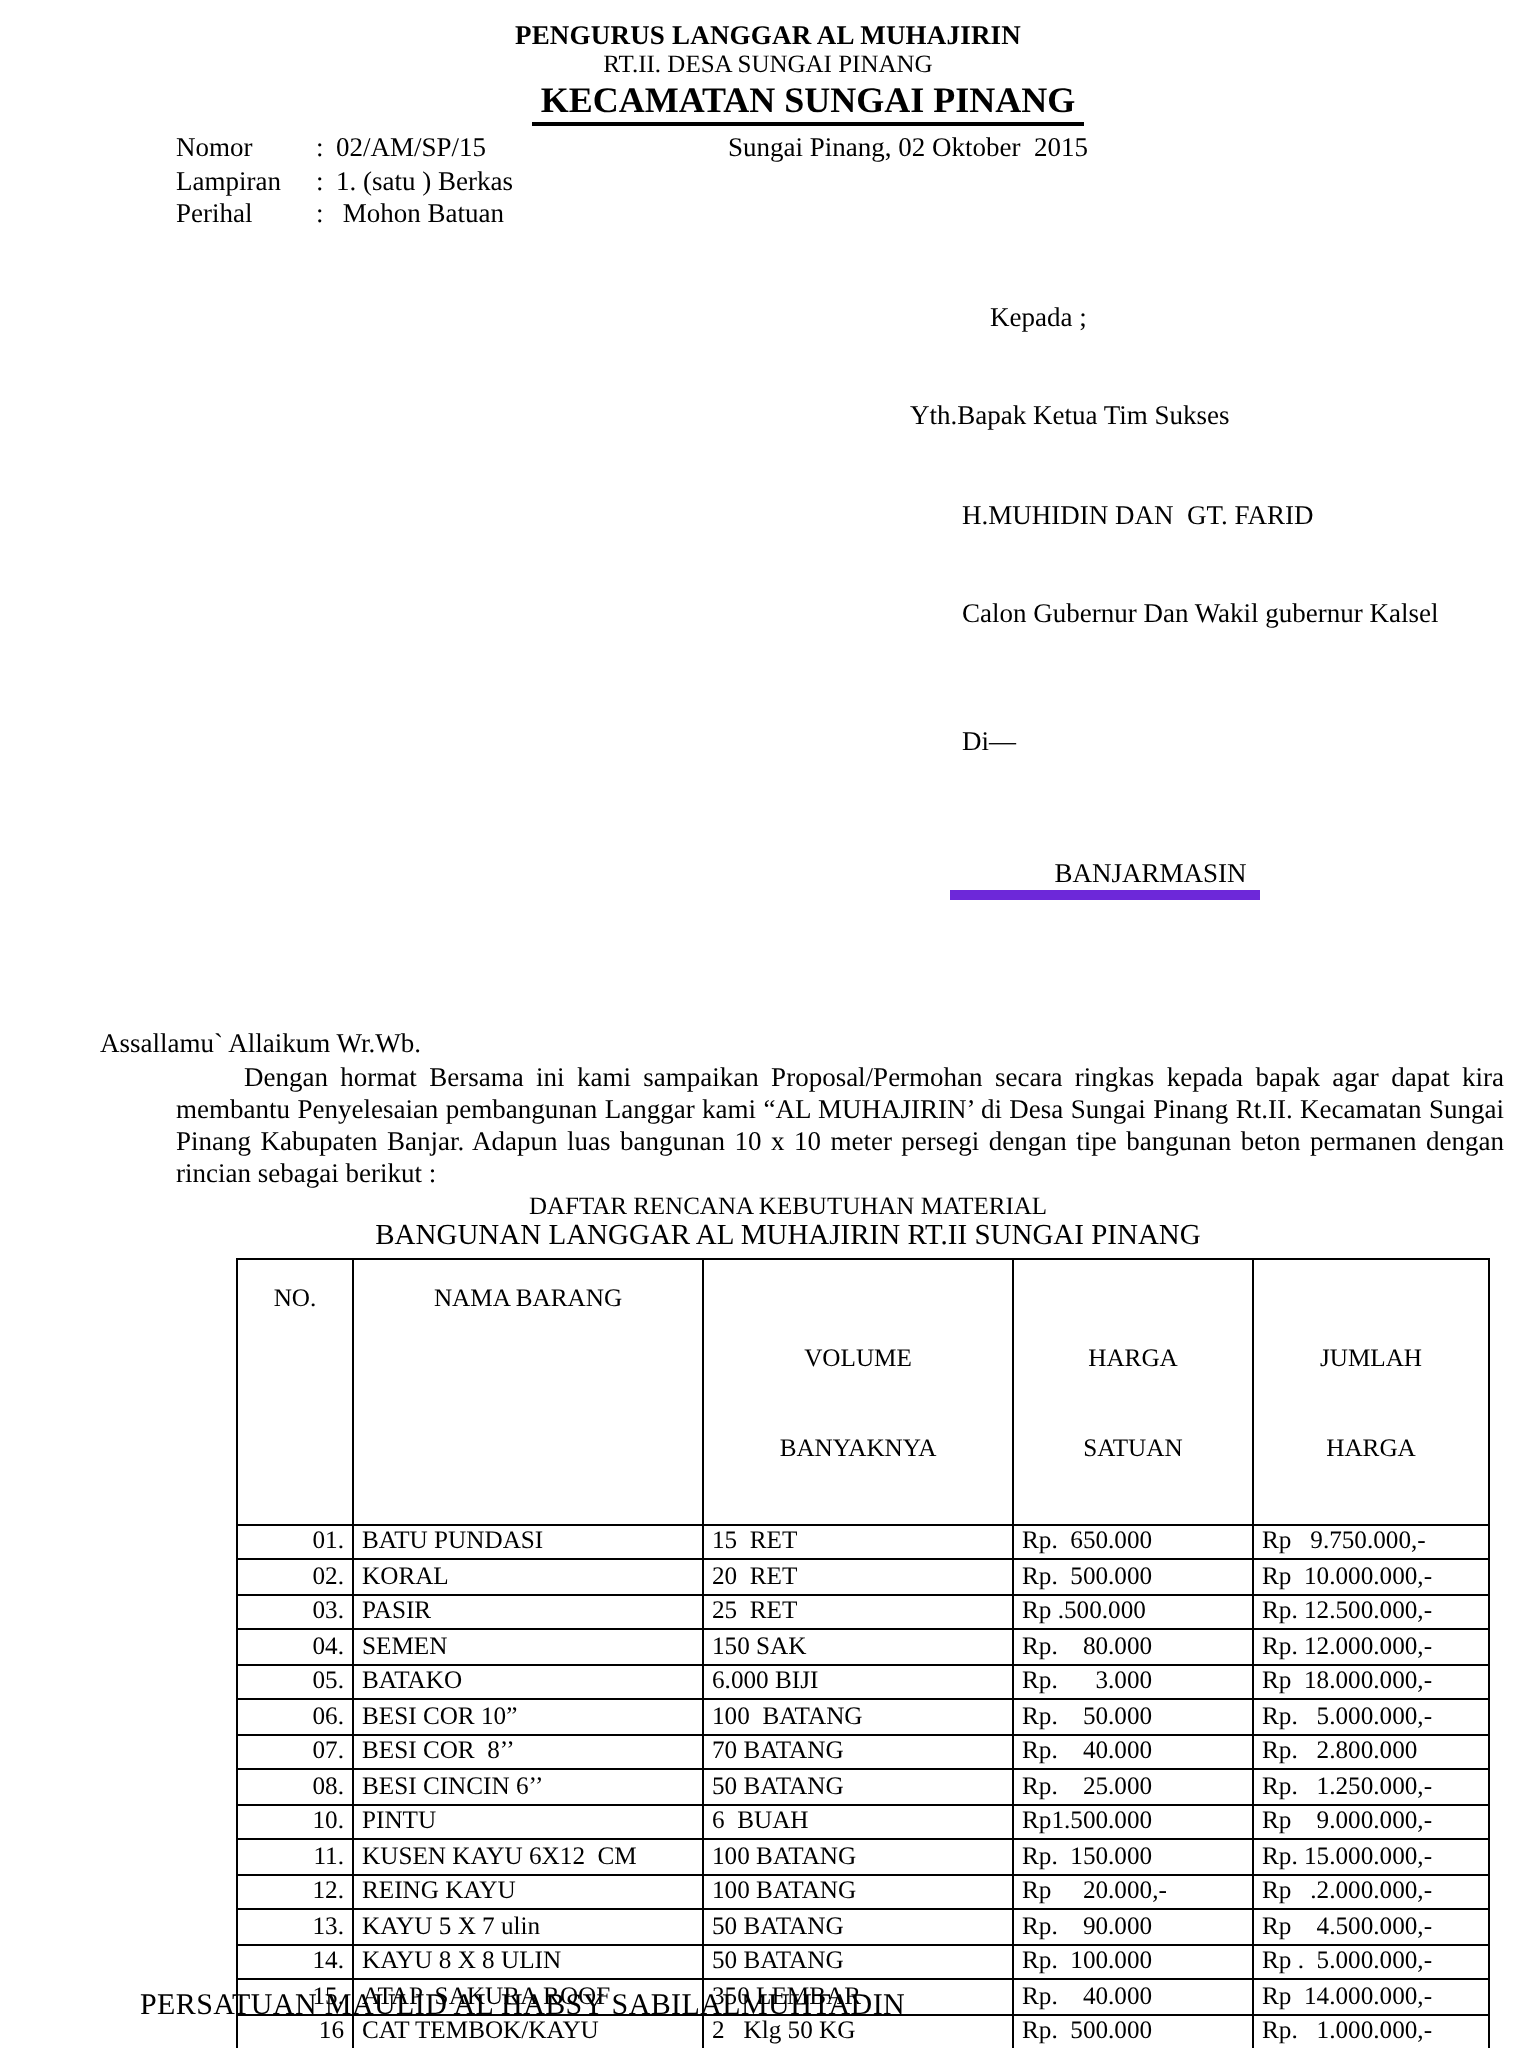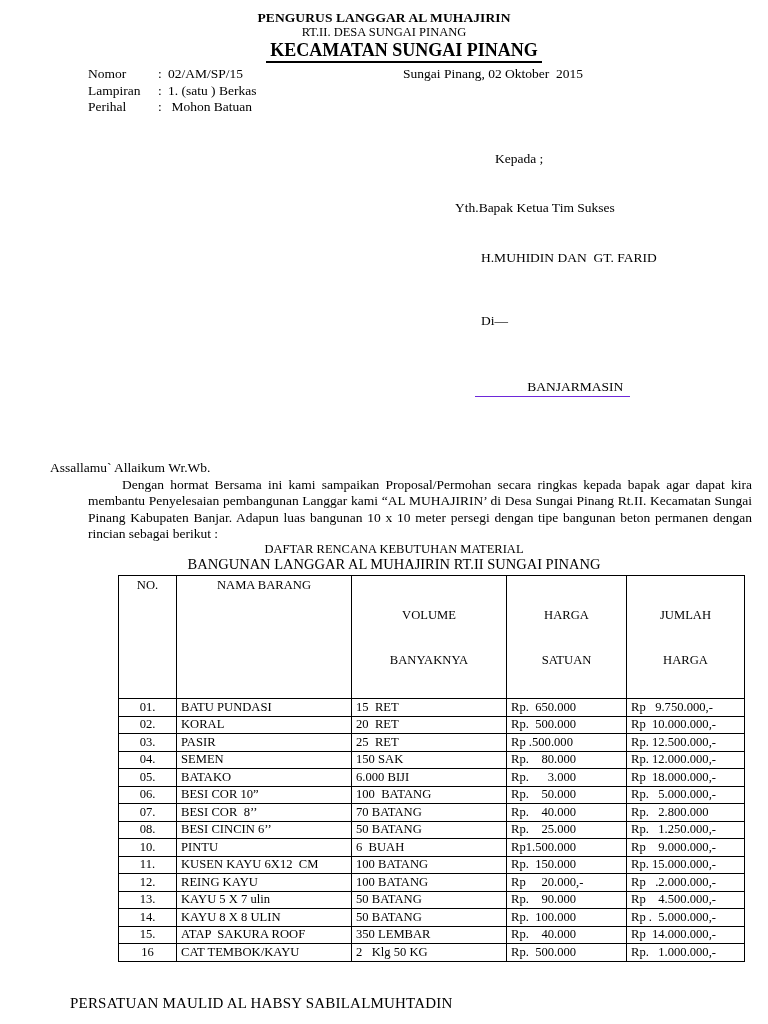--- a/index.html
+++ b/index.html
@@ -60,21 +60,21 @@
   .meta-row {
     display: flex;
     white-space: pre;
   }
   .meta-label { width: 70px; }
   .meta-colon { width: 10px; }
   .meta-value { }
 
   .place-date {
     position: absolute;
-    left: 403px;
+    left: 364px;
     top: 0px;
     font-size: 13.5px;
     white-space: pre;
   }
 
   
   .addressee {
     margin-top: 2px;
     font-size: 13.5px;
     line-height: 16.5px;
@@ -82,21 +82,21 @@
     white-space: pre;
   }
   .addressee .kepada { padding-left: 40px; }
   .addressee .yth { padding-left: 0px; }
   .addressee .names { padding-left: 26px; }
   .addressee .role { padding-left: 26px; }
   .addressee .di { padding-left: 26px; margin-top: 14px; }
   .addressee .city {
     padding-left: 52px;
     display: inline-block;
-    border-bottom: 1px solid #6d28d9;
+    border-bottom: 5px solid #6d28d9;
   }
   .city-wrap { padding-left: 0; }
 
   
   .salam {
     margin-top: 14px;
     padding-left: 50px;
     font-size: 13.5px;
     line-height: 16px;
   }
@@ -142,30 +142,30 @@
     line-height: 15px;
     vertical-align: middle;
     white-space: pre;
     overflow: hidden;
   }
   table.material th {
     font-weight: normal;
     text-align: center;
     height: 34px;
     vertical-align: top;
-    padding-top: 2px;
+    padding-top: 12px;
     line-height: 15px;
   }
   col.c-no     { width: 58px; }
   col.c-nama   { width: 175px; }
   col.c-vol    { width: 155px; }
   col.c-harga  { width: 120px; }
   col.c-jumlah { width: 118px; }
 
-  td.no { text-align: center; }
+  td.no { text-align: right; }
   td.nama, td.vol, td.harga, td.jumlah { text-align: left; }
 
   
   .footer {
     position: absolute;
     left: 70px;
     top: 985px;
     font-size: 15px;
     font-weight: normal;
     letter-spacing: 0.2px;
@@ -199,20 +199,21 @@
       <span class="meta-label">Perihal</span>
       <span class="meta-colon">:</span>
       <span class="meta-value"> Mohon Batuan</span>
     </div>
   </div>
 
   <div class="addressee">
     <div class="kepada">Kepada ;</div>
     <div class="yth">Yth.Bapak Ketua Tim Sukses</div>
     <div class="names">H.MUHIDIN DAN  GT. FARID</div>
+    <div class="role">Calon Gubernur Dan Wakil gubernur Kalsel</div>
     <div class="di">Di—</div>
     <div class="city-wrap">
       <span class="city">BANJARMASIN  </span>
     </div>
   </div>
 
   <div class="salam">Assallamu` Allaikum Wr.Wb.</div>
 
   <div class="body-par"><span>Dengan hormat Bersama ini kami sampaikan Proposal/Permohan secara ringkas kepada bapak agar dapat kira membantu Penyelesaian pembangunan Langgar kami “</span><b>AL MUHAJIRIN’</b><span> di Desa Sungai Pinang Rt.II. Kecamatan Sungai Pinang Kabupaten Banjar. Adapun luas bangunan 10 x 10  meter persegi  dengan tipe bangunan  beton permanen dengan rincian sebagai berikut :</span></div>
 

